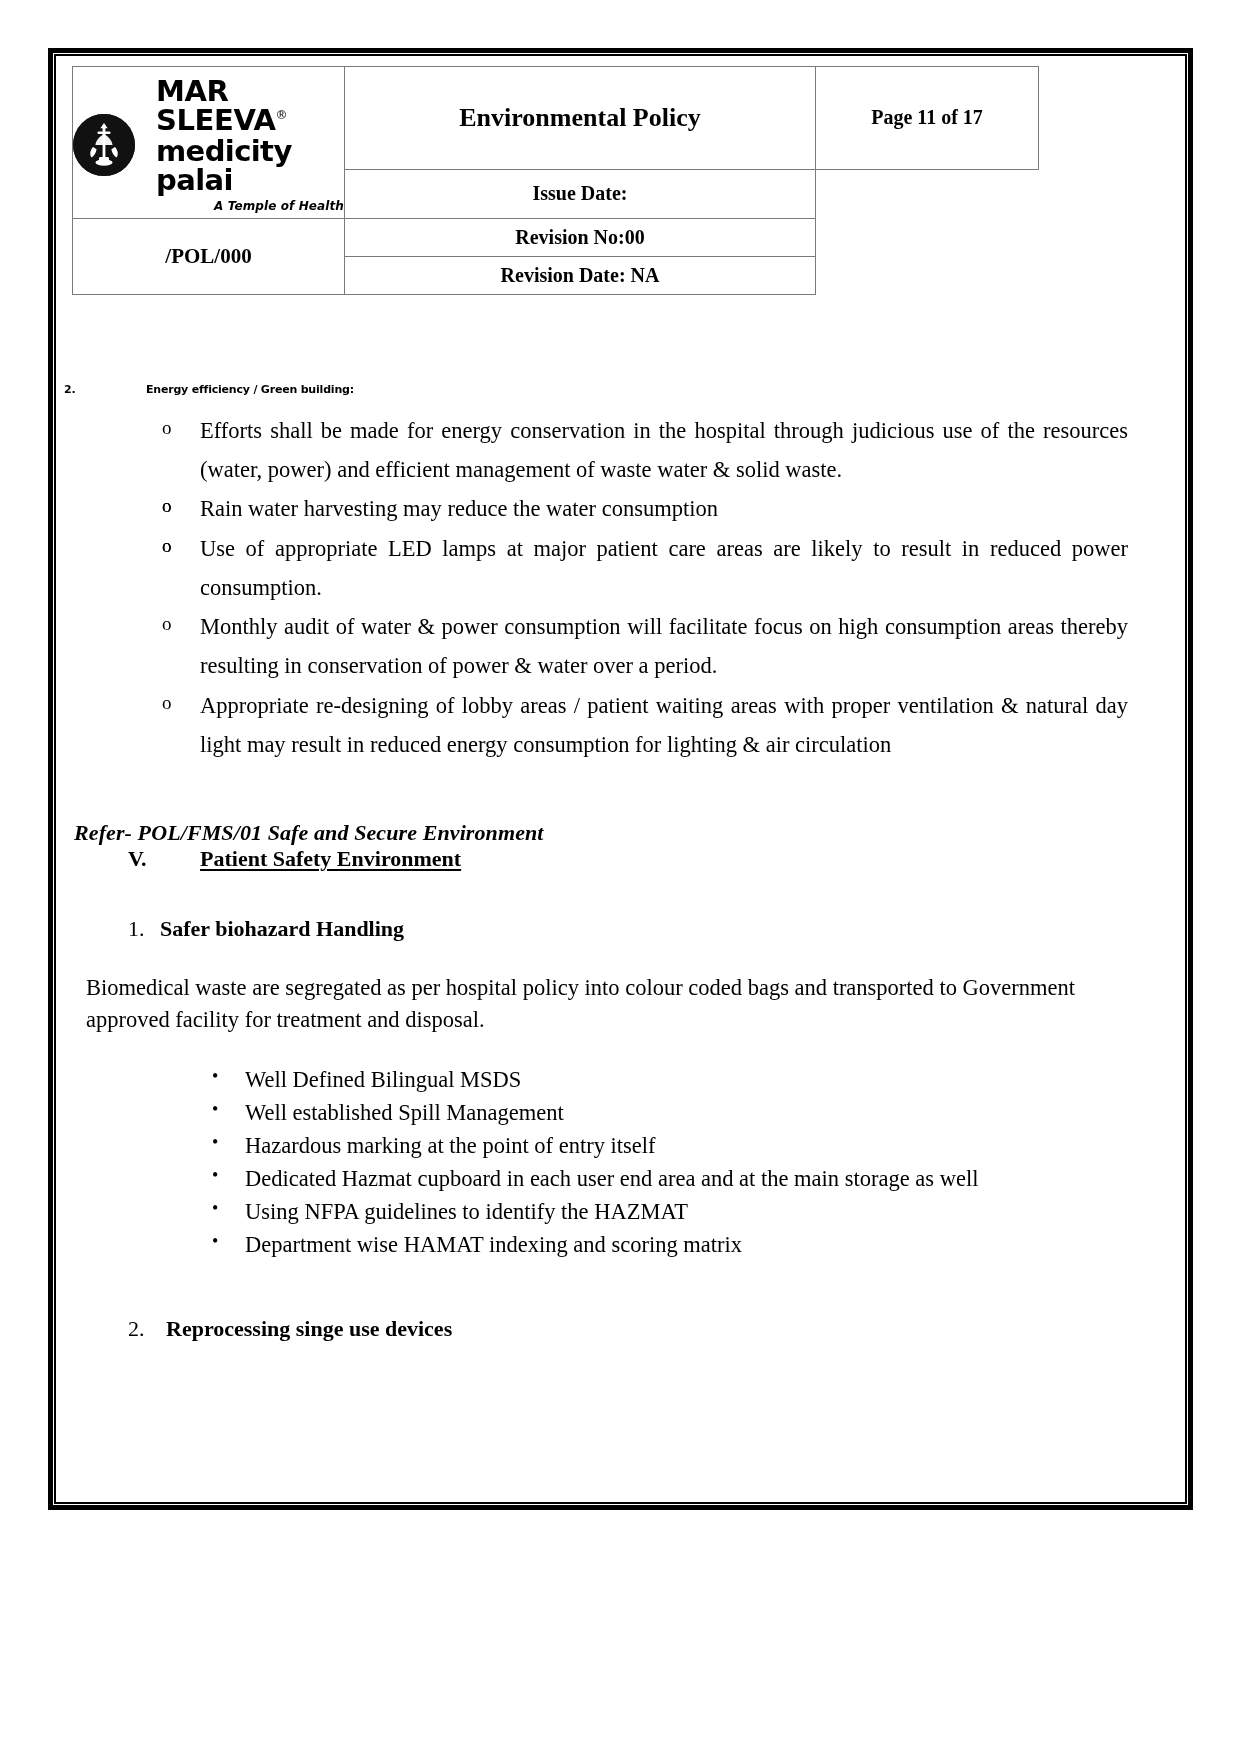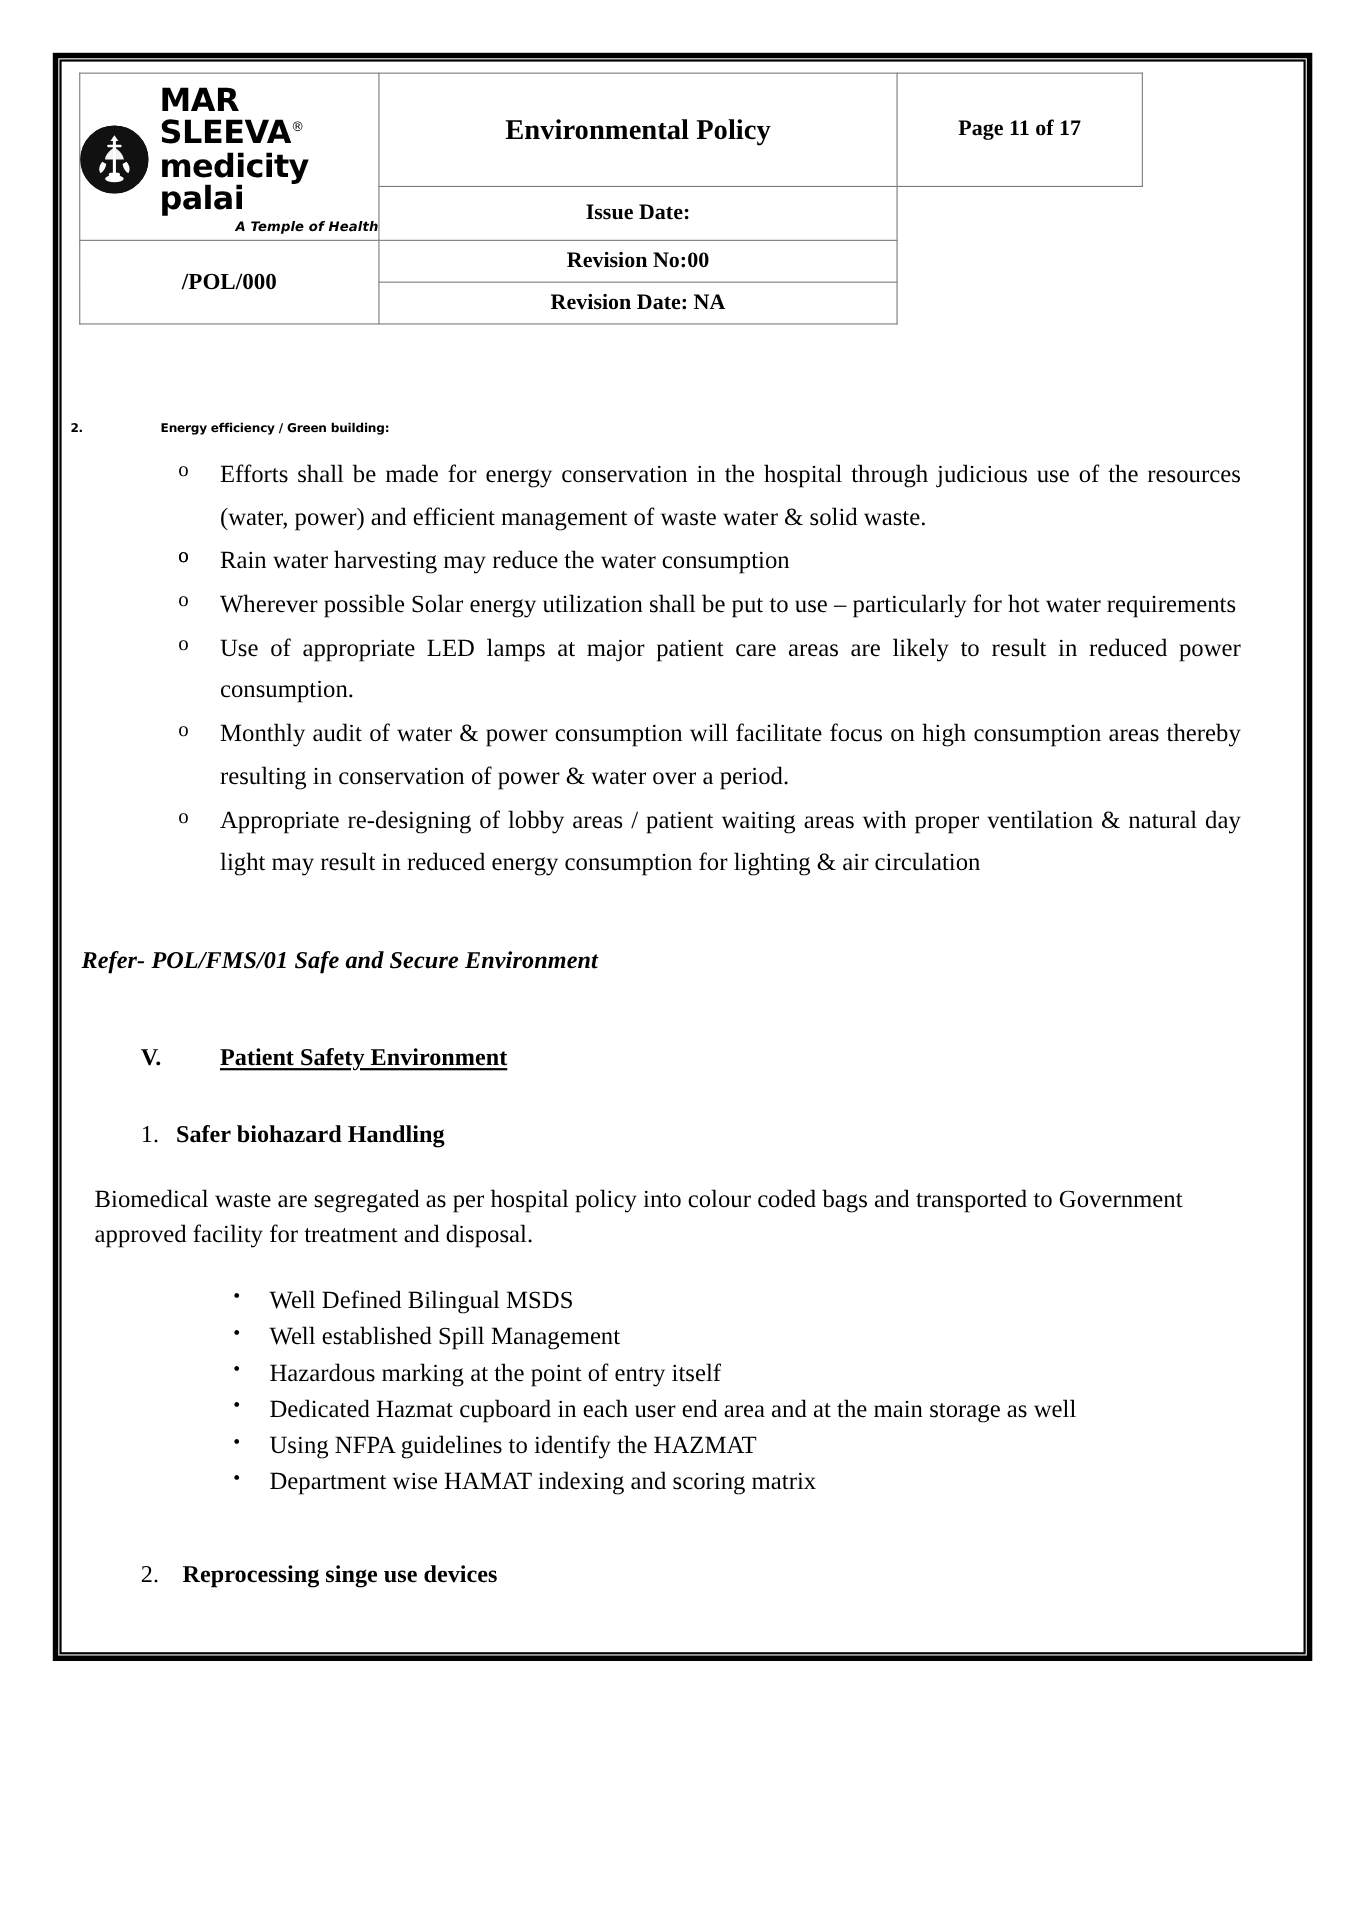--- a/index.html
+++ b/index.html
@@ -84,21 +84,21 @@
     padding-left: 10px;
     white-space: nowrap;
     text-align: center;
   }
 
   
   .logo-wrap {
     display: flex;
     align-items: center;
     justify-content: center;
-    gap: 10px;
+    gap: 21px;
     padding-top: 4px;
   }
   .logo-mark {
     width: 62px;
     height: 62px;
     border-radius: 50%;
     background: #111111;
     position: relative;
     flex: 0 0 auto;
   }
@@ -174,21 +174,20 @@
   .refer-line {
     font-weight: bold;
     font-style: italic;
     font-size: 22px;
     margin-top: 56px;
     margin-left: 4px;
     letter-spacing: 0.1px;
   }
 
   .roman-heading {
-    margin-top: 62px;
     margin-left: 58px;
     font-size: 22px;
     font-weight: bold;
   }
   .roman-heading .rn { display: inline-block; width: 72px; }
   .roman-heading .rt { text-decoration: underline; text-underline-offset: 3px; }
 
   .sub-num-heading {
     margin-top: 44px;
     margin-left: 58px;
@@ -298,21 +297,20 @@
       </li>
       <li>
         <span class="marker">o</span>
       </li>
       <li>
         <span class="marker">o</span>
         <span>Rain water harvesting may reduce the water consumption</span>
       </li>
       <li>
         <span class="marker">o</span>
-        <span>Wherever possible Solar energy utilization shall be put to use – particularly for hot water requirements</span>
       </li>
       <li>
         <span class="marker">o</span>
         <span>Use of appropriate LED lamps at major patient care areas are likely to result in reduced power consumption.</span>
       </li>
       <li>
         <span class="marker">o</span>
         <span>Monthly audit of water &amp; power consumption will facilitate focus on high consumption areas thereby resulting in conservation of power &amp; water over a period.</span>
       </li>
       <li>

